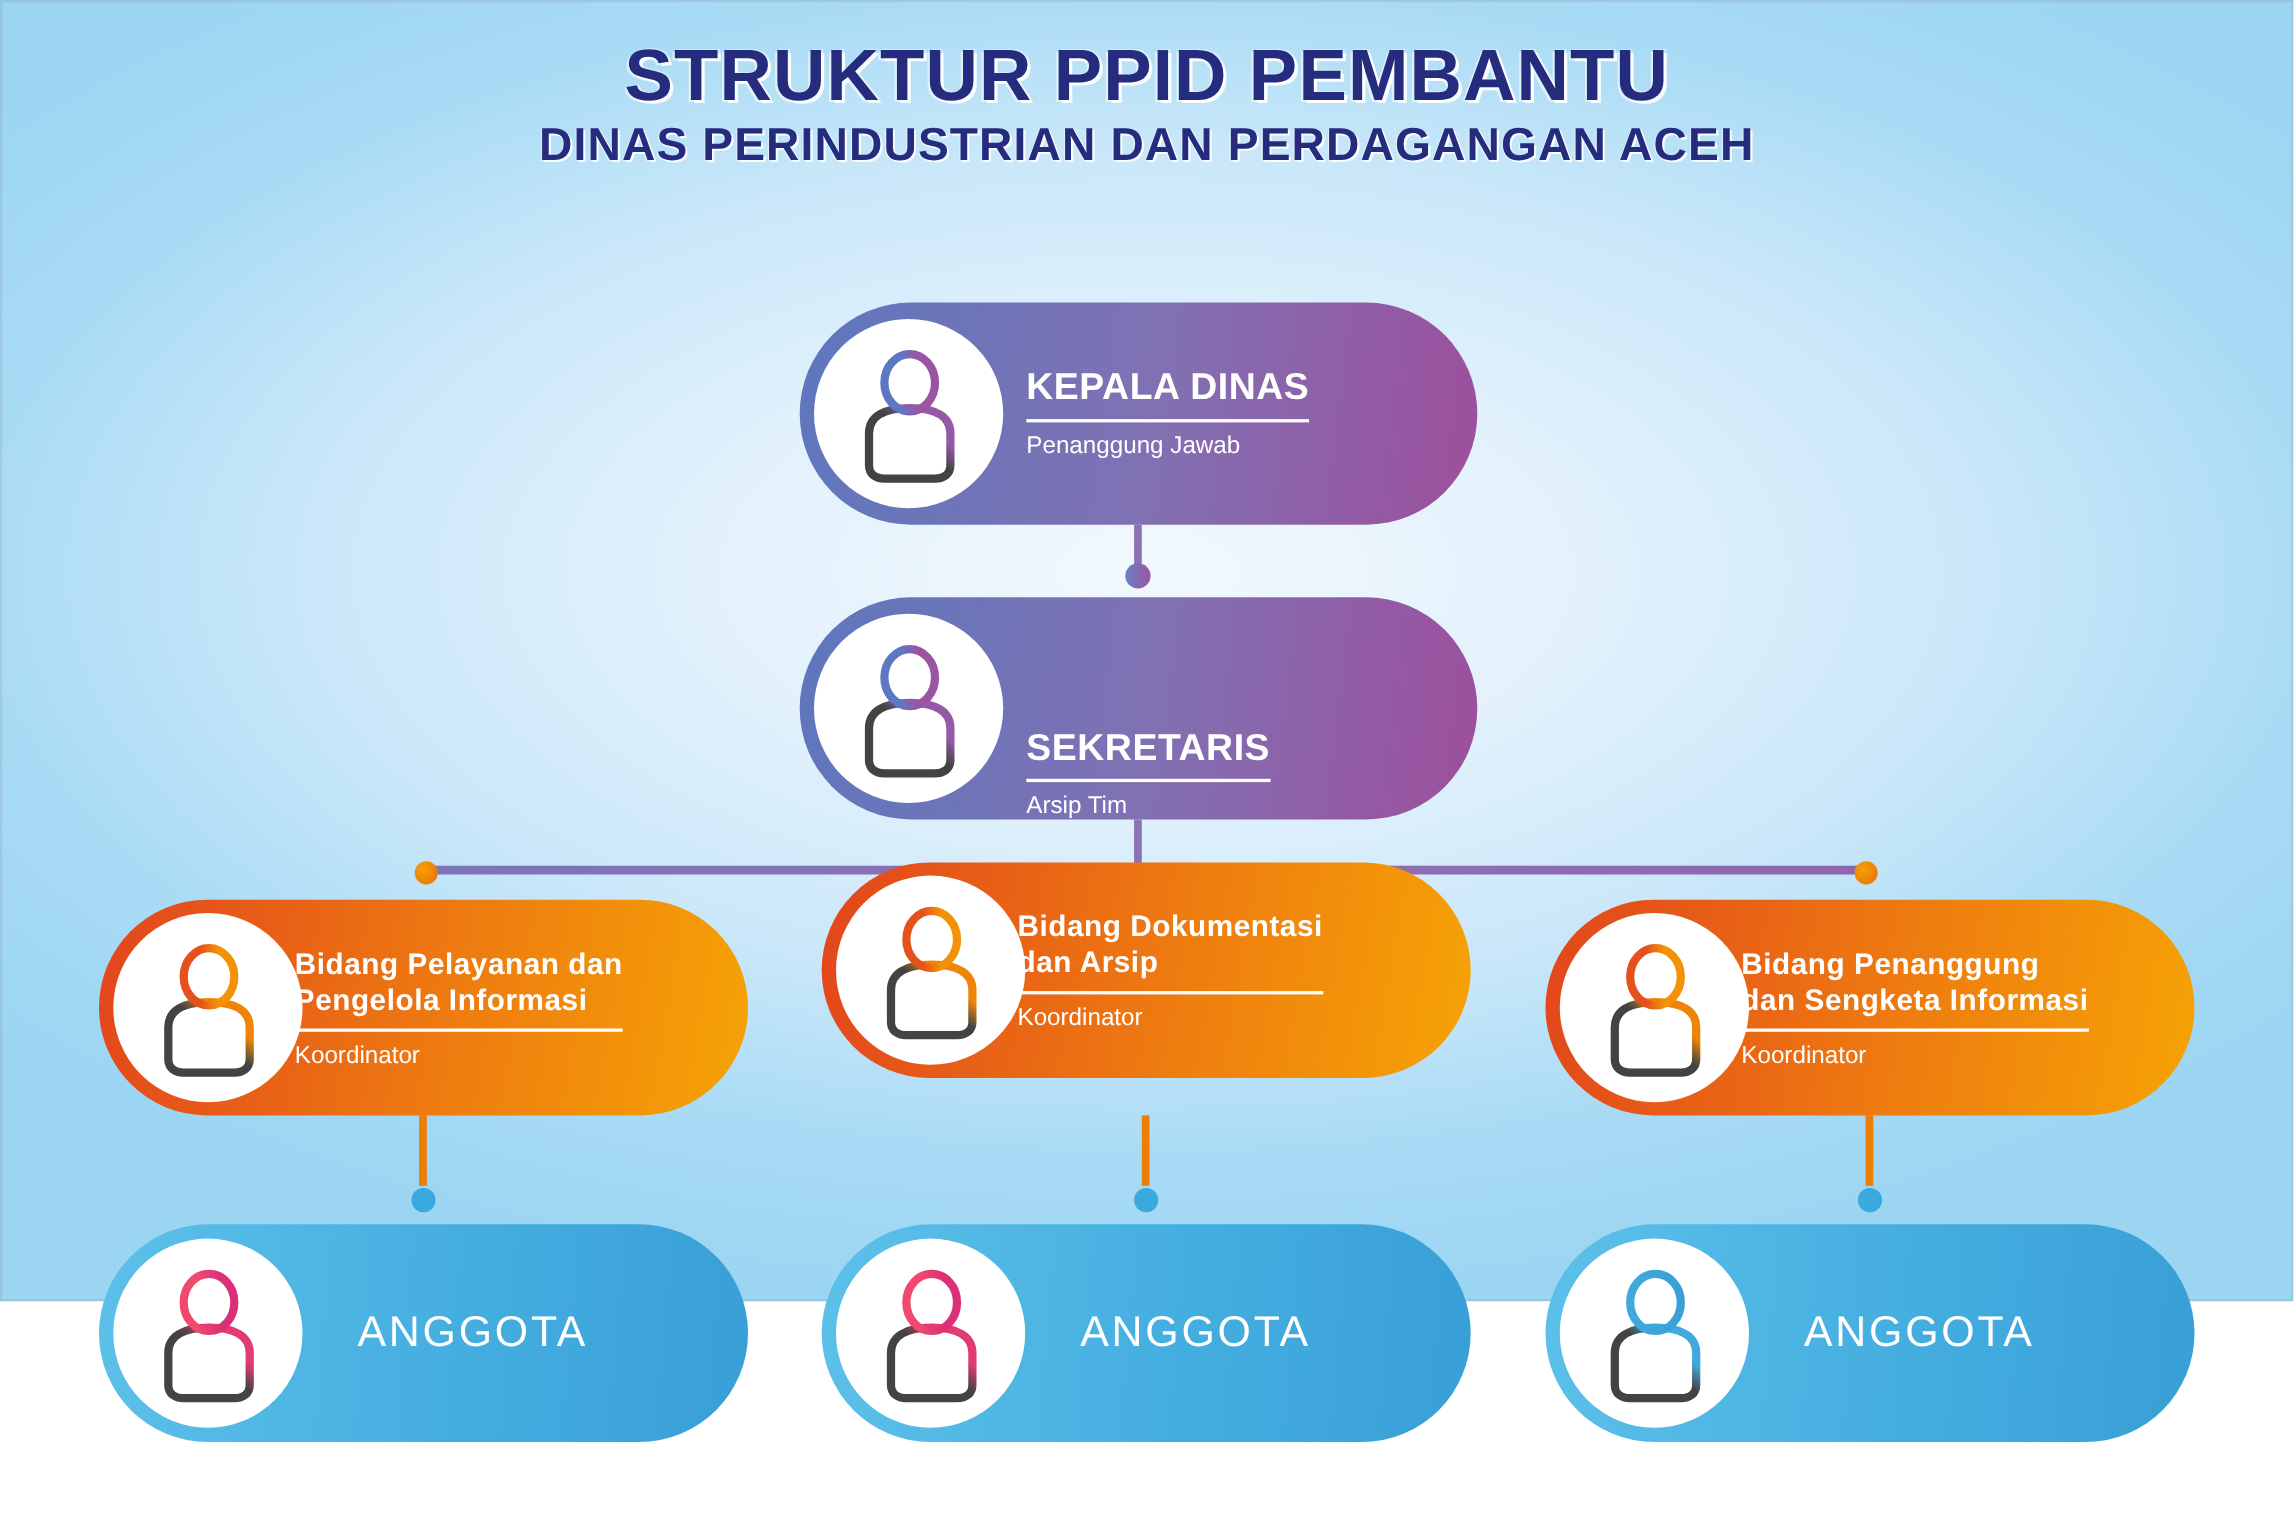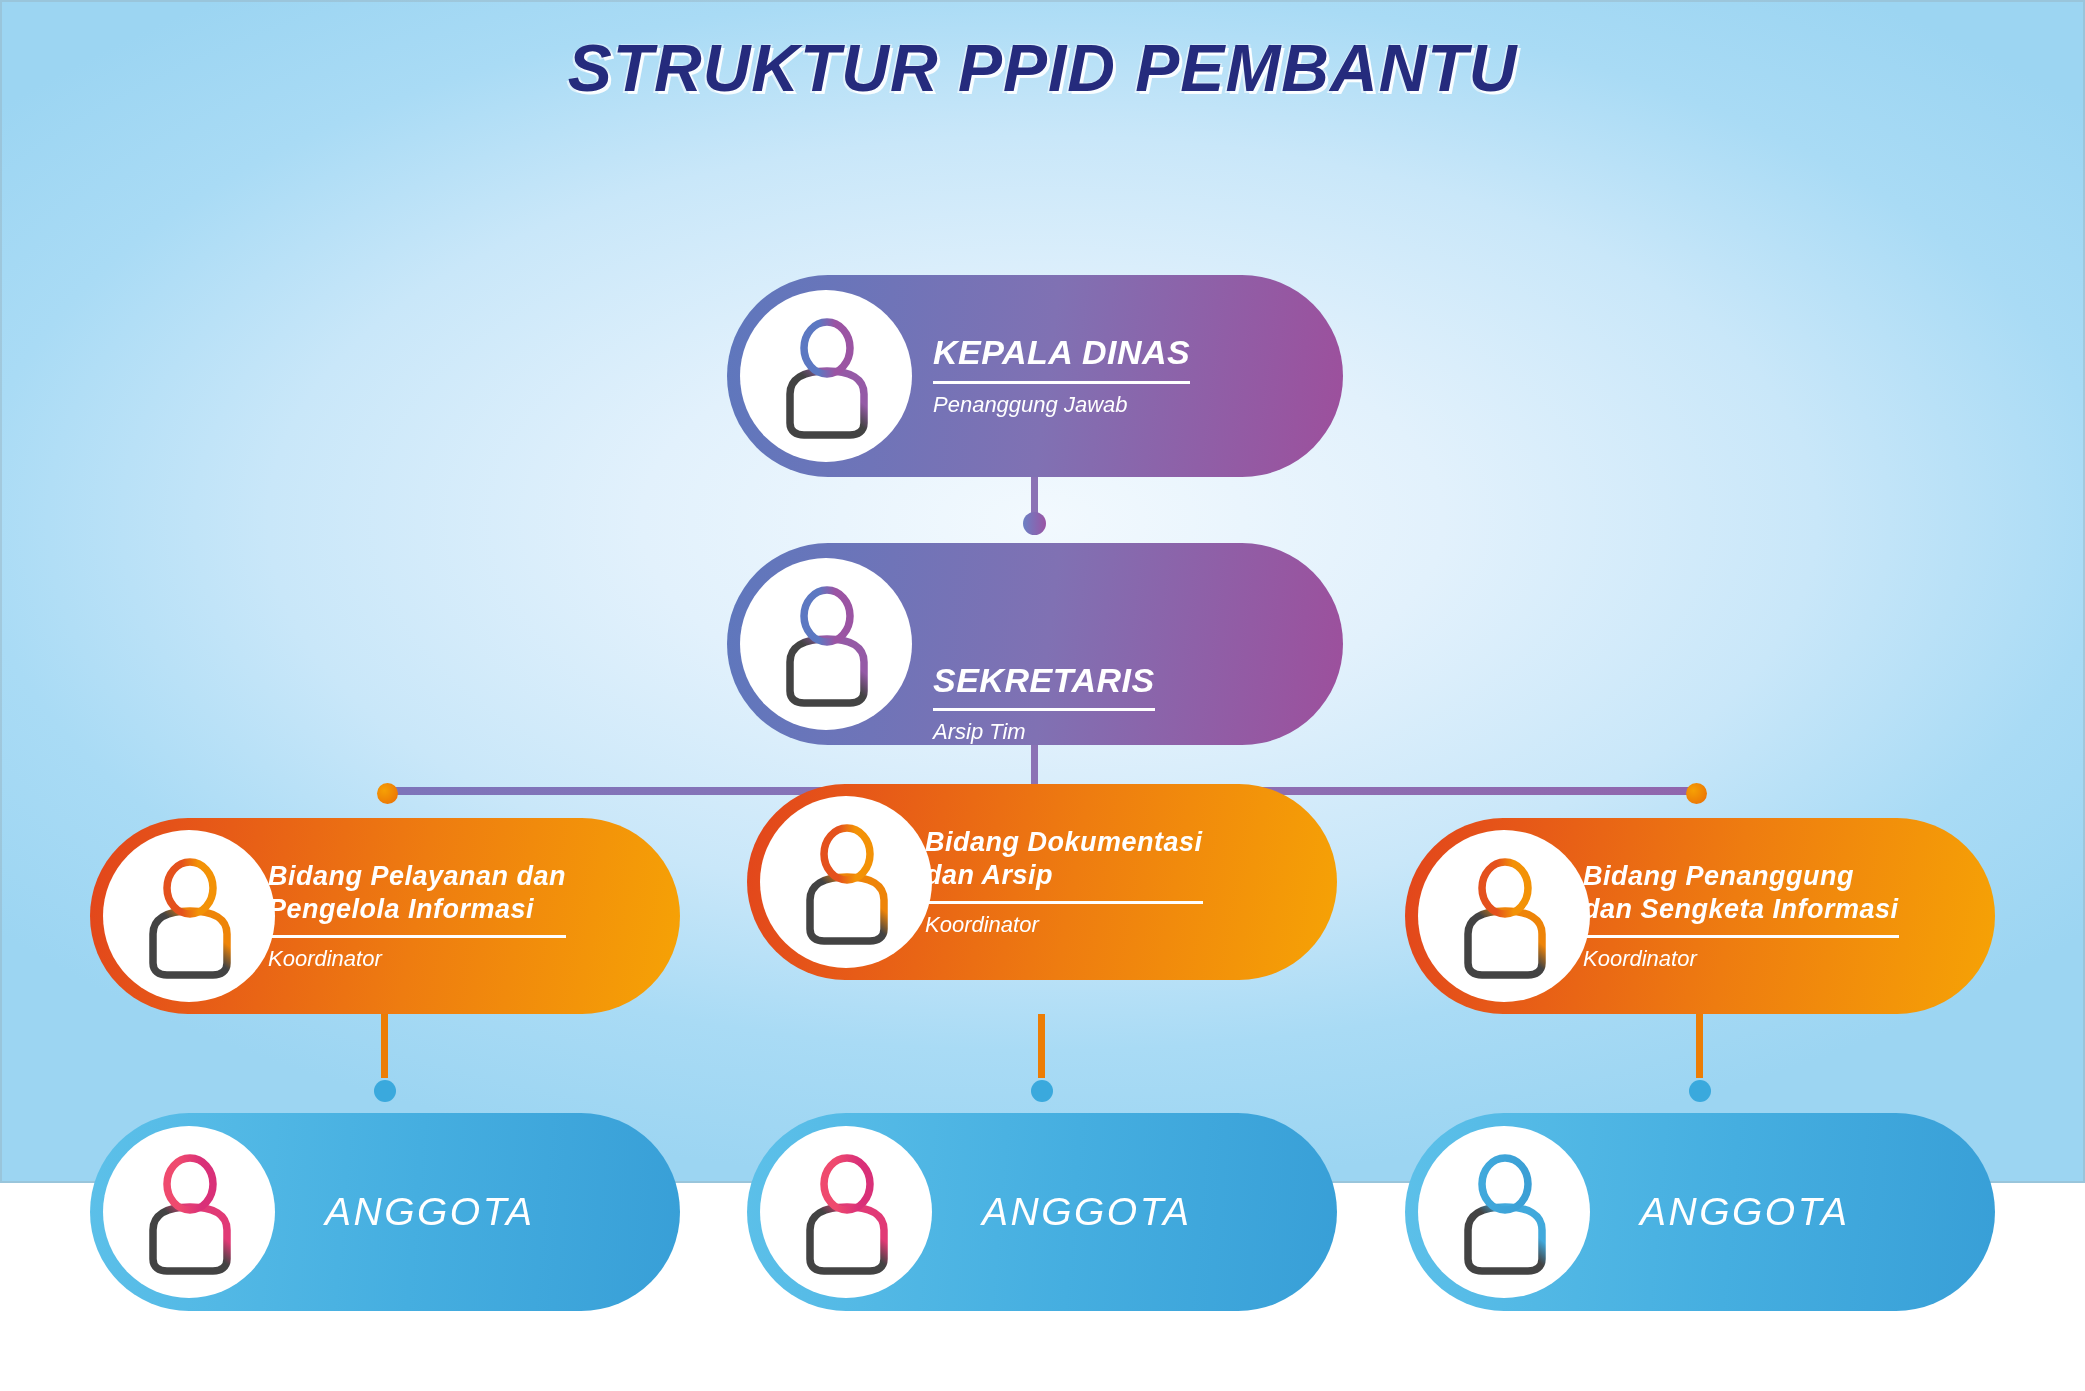--- a/index.html
+++ b/index.html
@@ -6,21 +6,20 @@
   body{
     width:2085px;height:1391px;
     font-family:"Liberation Sans", sans-serif;
     overflow:hidden;
   }
   .canvas{
     position:relative;width:2085px;height:1183px;
     background:radial-gradient(ellipse 64% 56% at 50% 44%,
       #f2f9fe 0%, #e2f1fc 30%, #c9e7f9 58%, #a9dbf5 80%, #9cd5f2 100%);
     box-shadow:inset 0 0 0 2px rgba(150,170,182,.38);
-    font-style:italic;
   }
 
   
   .header{position:absolute;top:34px;left:0;width:100%;text-align:center;color:#252b7d;}
   .title{
     margin:0;font-size:66px;font-weight:bold;letter-spacing:1px;line-height:1.05;
     text-shadow:3px 3px 0 rgba(255,255,255,.9), -2px 2px 0 rgba(255,255,255,.55), 2px -1px 0 rgba(255,255,255,.4);
   }
   .subtitle{
     margin:4px 0 0 0;font-size:42px;font-weight:bold;letter-spacing:1px;
@@ -122,20 +121,21 @@
       <stop offset="0.55" stop-color="#434343"></stop>
         <stop offset="0.74" stop-color="#41a9dc"></stop>
     </linearGradient>
   </defs>
 </svg>
 
 <div class="canvas">
 
   <div class="header">
     <h1 class="title">STRUKTUR PPID PEMBANTU</h1>
+    <h2 class="subtitle">DINAS PERINDUSTRIAN DAN PERDAGANGAN ACEH</h2>
   </div>
 
   <div class="v-line" id="conn-kepala-sekretaris"></div>
   <div class="dot purple-dot"></div>
   <div class="v-line" id="conn-sekretaris-bar"></div>
   <div class="h-line"></div>
   <div class="dot orange-dot" id="dot-bar-left"></div>
   <div class="dot orange-dot" id="dot-bar-mid"></div>
   <div class="dot orange-dot" id="dot-bar-right"></div>
   <div class="v-line orange-line" id="conn-bidang-1"></div>

